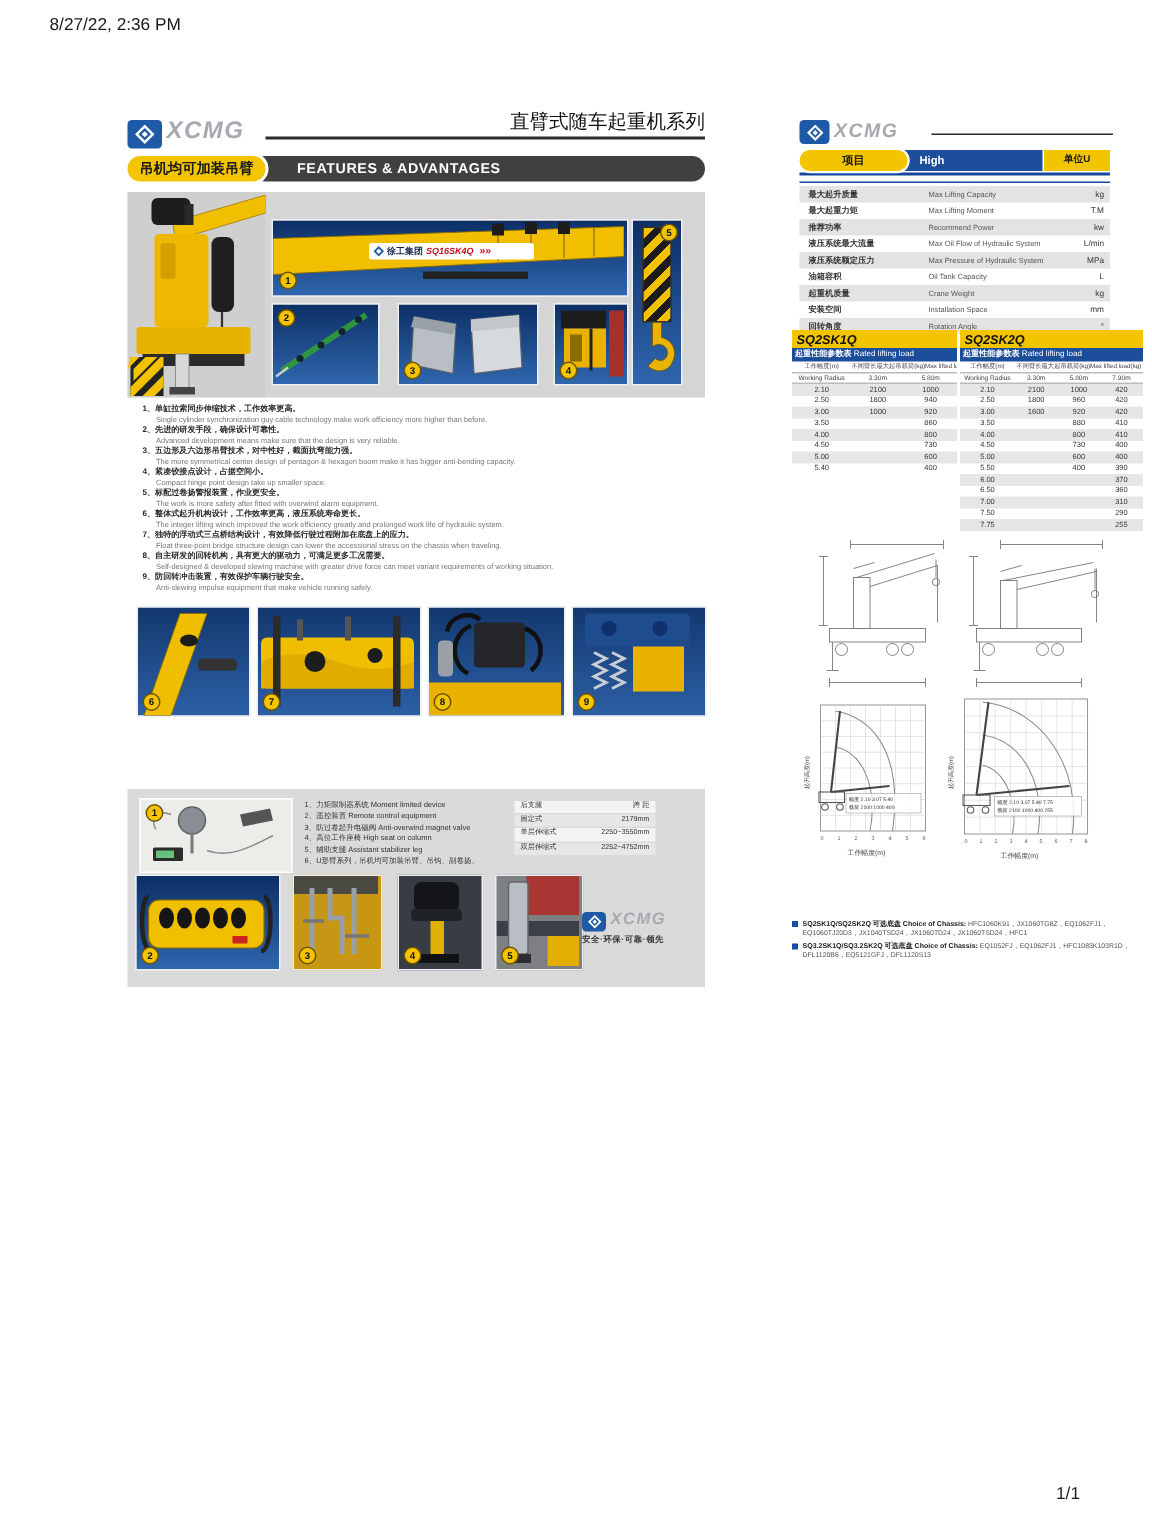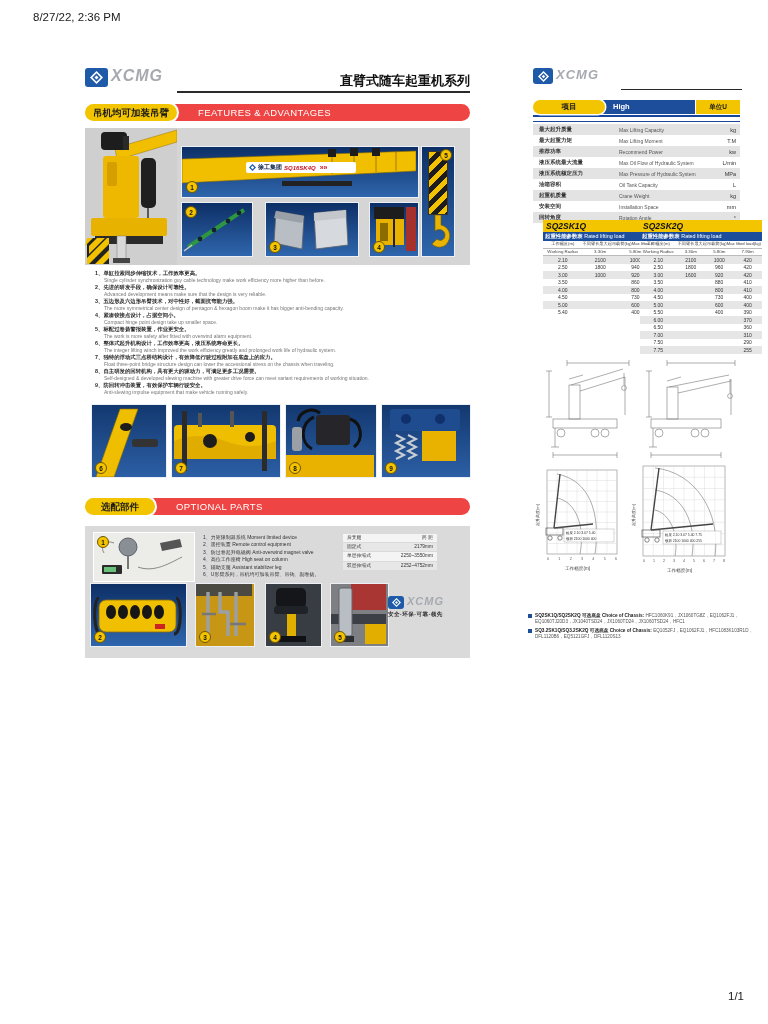--- a/index.html
+++ b/index.html
@@ -1,39 +1,39 @@
 <!DOCTYPE html>
 <html><head>
 <meta charset="utf-8">
 <style>
   html,body{margin:0;padding:0;}
   body{width:768px;height:1024px;background:#fff;overflow:hidden;position:relative;
        font-family:"Liberation Sans","DejaVu Sans",sans-serif;color:#222;}
   .abs{position:absolute;}
   .ts{position:absolute;left:33px;top:11px;font-size:11.5px;color:#1a1a1a;}
-  .pagenum{position:absolute;left:728px;top:990px;font-size:11.5px;color:#1a1a1a;}
+  .pagenum{position:absolute;left:704px;top:990px;font-size:11.5px;color:#1a1a1a;}
 
   
-  .xlogo{display:flex;align-items:flex-start;gap:3px;}
+  .xlogo{display:flex;align-items:flex-start;gap:3px;margin-top:12px;}
   .xmark{background:#1F5AA8;border-radius:3px;display:flex;align-items:center;justify-content:center;}
   .xtext{font-style:italic;font-weight:bold;color:#A6AAB0;letter-spacing:1px;line-height:1;}
   .co{position:absolute;width:10px;height:10px;border-radius:50%;background:#F5C400;border:1px solid #6b5400;
       color:#111;font-size:6.5px;font-weight:bold;display:flex;align-items:center;justify-content:center;z-index:5;}
   .band{position:absolute;left:0;right:0;height:17px;display:flex;align-items:stretch;}
   .band-y{background:#F2C500;color:#1a1a1a;font-weight:bold;font-size:9.5px;line-height:17px;text-align:center;
           border-radius:9px;z-index:2;box-shadow:0 0 0 2px #fff;}
-  .band-b{background:#ef4444;color:#fff;font-weight:normal;font-size:9.5px;line-height:17px;
+  .band-b{background:#404040;color:#fff;font-weight:bold;font-size:9.5px;line-height:17px;
           border-radius:9px;margin-left:-9px;flex:1;padding-left:30px;letter-spacing:.4px;}
   .panel{position:absolute;background:linear-gradient(#0d2f66,#2f66ad);border:1px solid #eceff4;}
 
   
   .lp{position:absolute;left:85px;top:68px;width:385px;height:592px;}
   .lp-head{position:absolute;left:0;top:0;right:0;height:28px;}
   .lp-line{position:absolute;left:92px;right:0;bottom:3px;height:2px;background:#2a2a2a;}
-  .lp-title{position:absolute;right:0;bottom:6px;font-size:13px;font-weight:bold;color:#111;}
+  .lp-title{position:absolute;right:0;bottom:6px;font-size:13px;font-weight:normal;color:#111;}
   .montage{position:absolute;left:0;top:60px;width:385px;height:137px;background:#D5D5D5;}
   .boom-label{position:absolute;left:64px;top:15px;width:104px;height:11px;background:#fff;border-radius:2px;
               display:flex;align-items:center;gap:2px;padding:0 3px;z-index:4;}
   .boom-label .bl-cn{font-size:6px;font-weight:bold;color:#12264d;white-space:nowrap;}
   .boom-label .bl-model{font-size:6px;font-weight:bold;font-style:italic;color:#C51220;white-space:nowrap;}
   .bl-arrows{color:#C51220;font-size:7px;font-weight:bold;margin-left:2px;}
   .hook-block{margin:4px auto 0;width:18px;height:62px;
               background:repeating-linear-gradient(135deg,#F2C200 0 5px,#1c1c1c 5px 10px);border:1px solid #333;}
   .feat-list{position:absolute;left:10px;top:202px;width:360px;}
   .feat{margin-bottom:1px;}
@@ -74,21 +74,21 @@
 
   .lt{position:absolute;top:152px;}
   .lt-title{height:12px;background:#F2C500;color:#111;font-size:8.5px;font-weight:bold;line-height:12px;padding-left:3px;
             font-style:italic;}
   .lt-sub{height:9px;background:#1C4E9C;color:#fff;font-size:5.4px;line-height:9px;padding-left:2px;white-space:nowrap;overflow:hidden;}
   .lt-sub b{font-size:5.4px;}
   .lt-h1{display:flex;font-size:4.2px;color:#444;line-height:6.5px;border-bottom:.5px solid #bbb;}
   .lt-h2{display:flex;font-size:4.4px;color:#444;line-height:6.5px;border-bottom:.5px solid #bbb;}
   .lt-row{display:flex;height:7.5px;align-items:center;font-size:5px;color:#333;}
   .lt-rows .lt-row:nth-of-type(odd){background:#E6E6E6;}
-  .lt1{left:18px;width:110px;}
+  .lt1{left:3px;width:110px;}
   .lt2{left:115px;width:122px;}
   .c-r1{width:36%;text-align:center;}  .c-b1{width:32%;text-align:center;}
   .d-r1{width:30%;text-align:center;}  .d-b1{width:23.3%;text-align:center;}
   .lt-span{flex:1;text-align:center;white-space:nowrap;overflow:hidden;}
 
   .diag{position:absolute;top:287px;}
   .chart{position:absolute;}
   .notes{position:absolute;left:3px;top:545px;width:232px;}
   .note{display:flex;gap:3px;margin-bottom:3px;}
   .note-sq{width:4px;height:4px;background:#1C4E9C;margin-top:1px;flex:none;}
@@ -295,24 +295,20 @@
         <circle cx="24" cy="14" r="5" fill="#10306b"></circle>
           <circle cx="58" cy="14" r="5" fill="#10306b"></circle>
         <rect x="40" y="26" width="34" height="30" fill="#E9B200"></rect>
         <path d="M14 30 l8 4 l-8 4 l8 4 l-8 4 l8 4 l-8 4" stroke="#c9ced4" stroke-width="2" fill="none"></path>
         <path d="M26 30 l8 4 l-8 4 l8 4 l-8 4 l8 4 l-8 4" stroke="#c9ced4" stroke-width="2" fill="none"></path>
       </svg>
       <div class="co" style="left:3px;bottom:3px;">9</div>
     </div>
   </div>
 
-  <div class="band" style="top:430px;">
-    <div class="band-y" style="width:70px;">选配部件</div>
-    <div class="band-b">OPTIONAL PARTS</div>
-  </div>
 
   <div class="opt">
     <div class="opt-photo1">
       <svg width="98" height="46" viewBox="0 0 98 46">
         <circle cx="34" cy="14" r="9" fill="#8a8f96"></circle>
           <circle cx="34" cy="14" r="9" fill="none" stroke="#5d6269" stroke-width="1"></circle>
         <line x1="34" y1="23" x2="34" y2="36" stroke="#777" stroke-width="2"></line>
         <rect x="8" y="32" width="20" height="9" rx="1" fill="#2b2b2b"></rect>
           <rect x="10" y="34" width="12" height="5" fill="#69c07a"></rect>
         <polygon points="66,10 86,6 88,14 68,18" fill="#555"></polygon>

